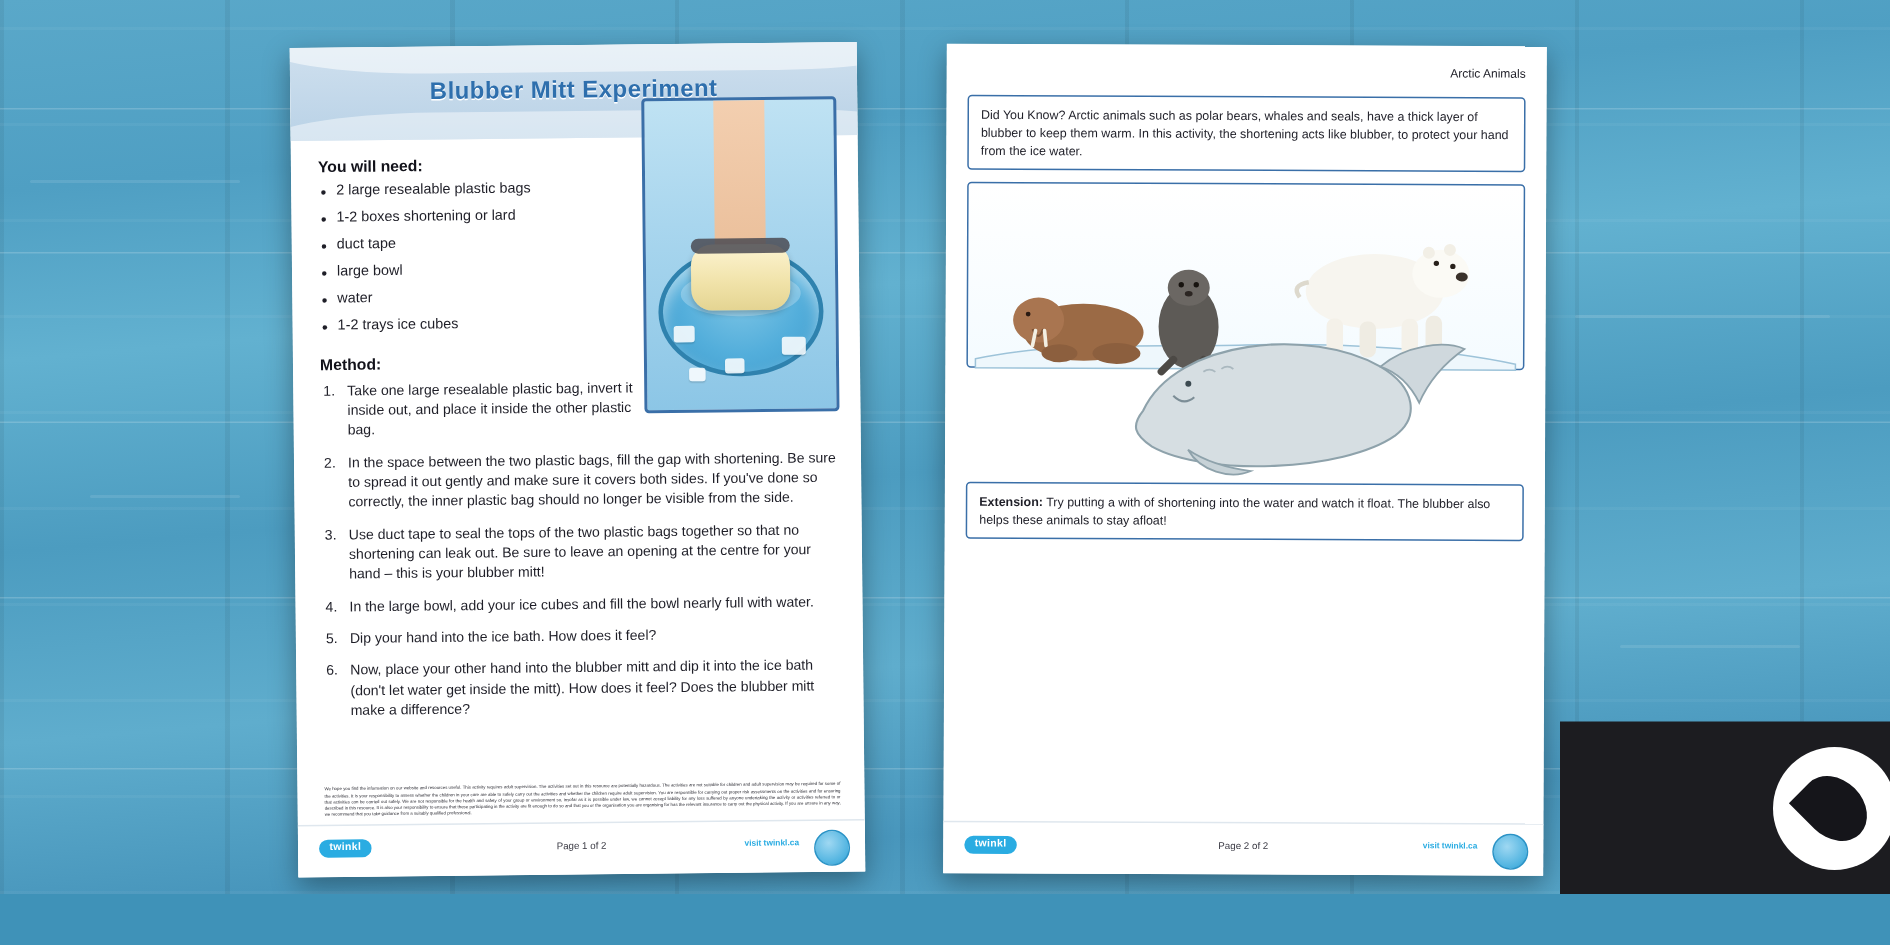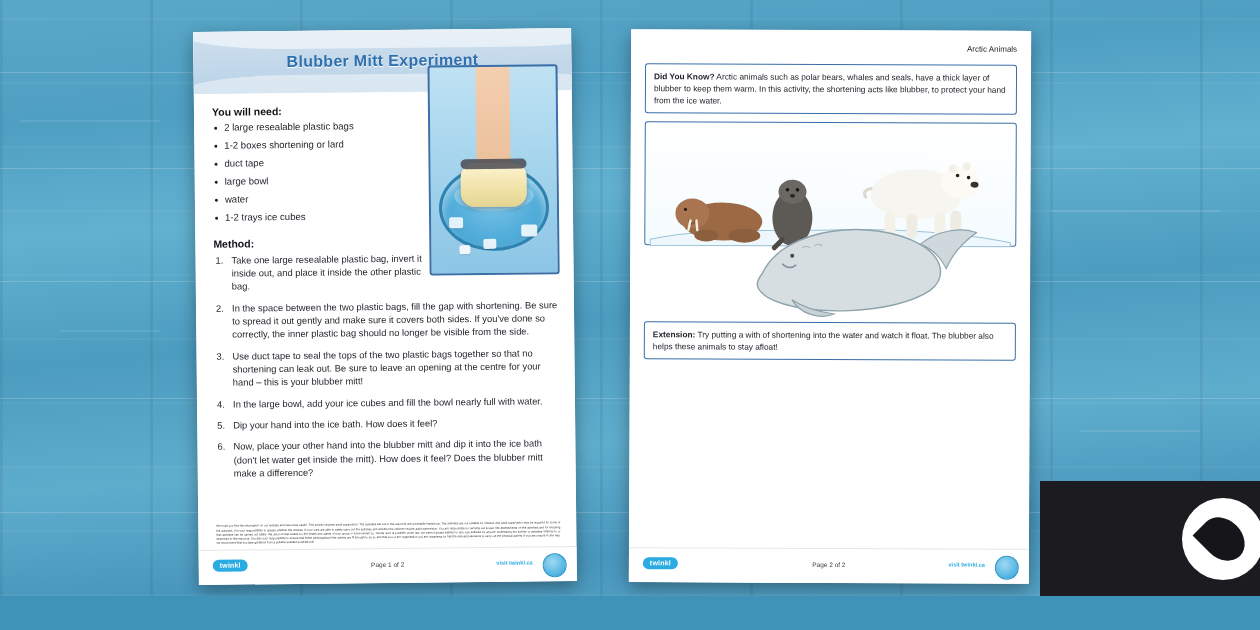--- a/index.html
+++ b/index.html
@@ -294,21 +294,21 @@
     min-height: 46px;
     border: 1.5px solid #3a6fa8;
     border-radius: 3px;
     padding: 6px 8px;
     box-sizing: border-box;
     font-size: 8.3px;
     line-height: 1.45;
     color: #1f1f28;
     background: #fff;
   }
-  .fact-box b { font-weight: bold; }
+  .fact-box b { font-weight: normal; }
   .scene {
     position: absolute;
     left: 14px;
     right: 14px;
     top: 92px;
     height: 122px;
     border: 1.5px solid #3a6fa8;
     border-radius: 3px;
     background: linear-gradient(180deg, #ffffff 0%, #f4fbff 100%);
     overflow: visible;

